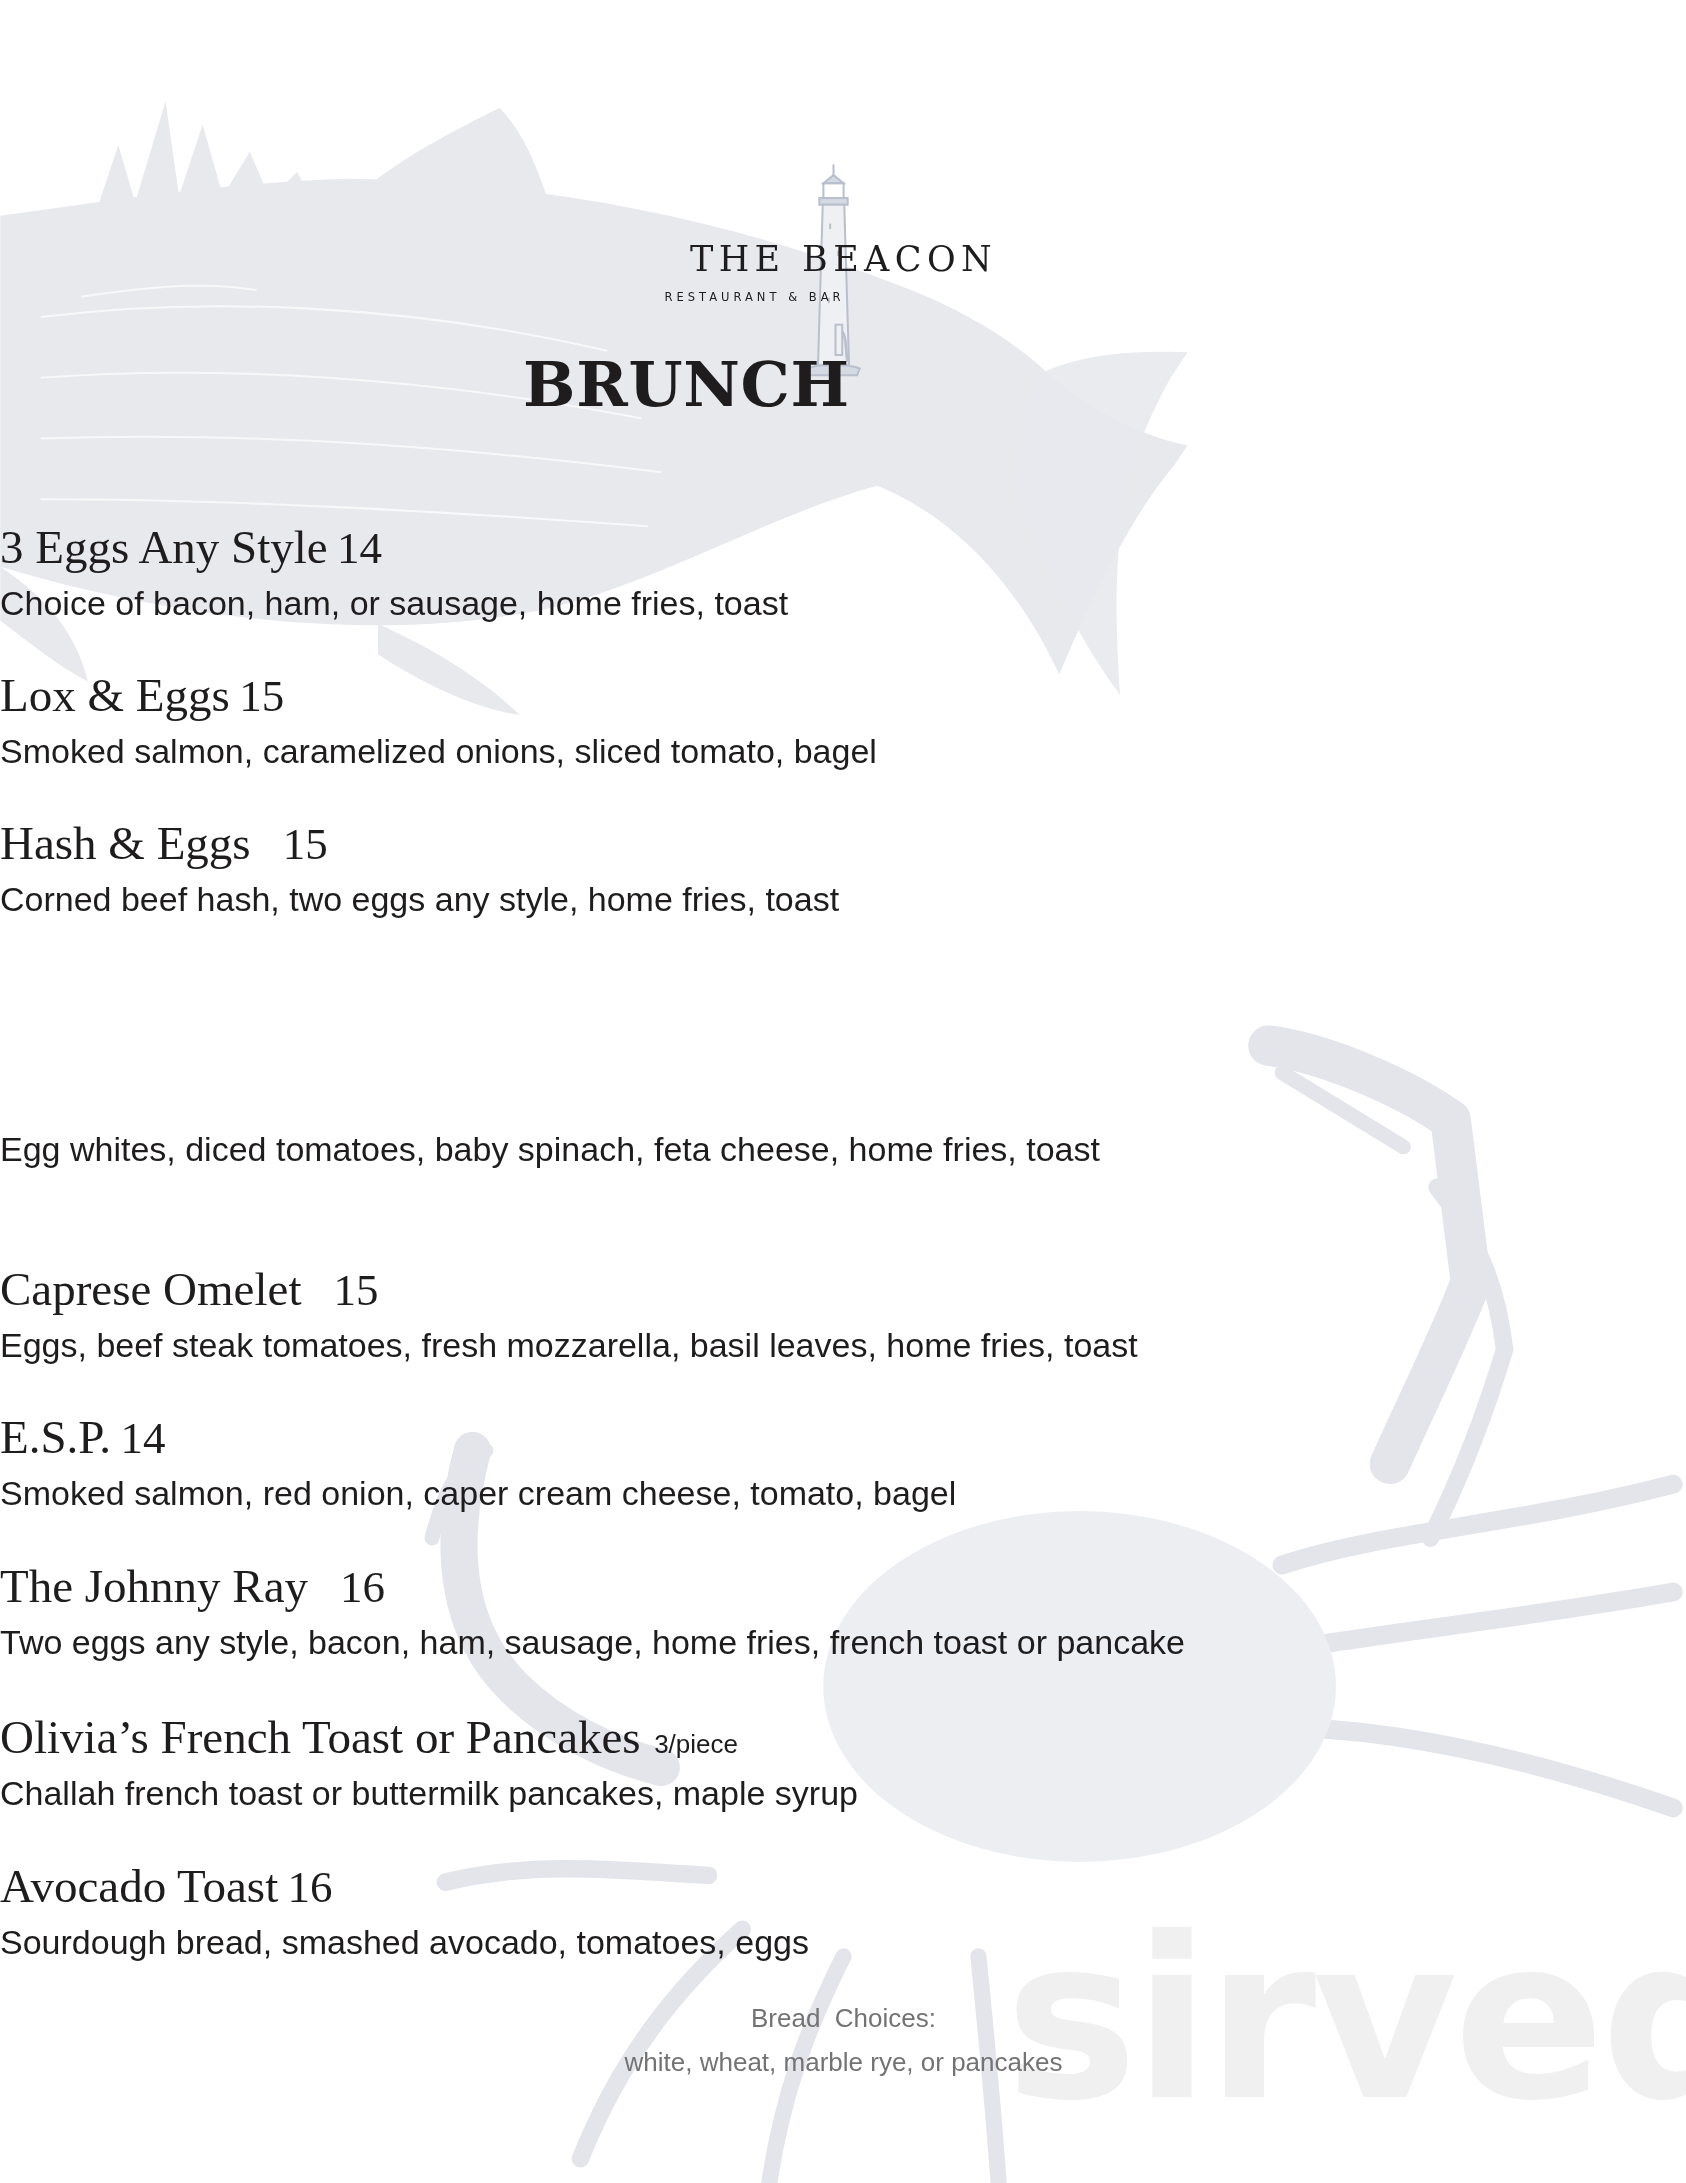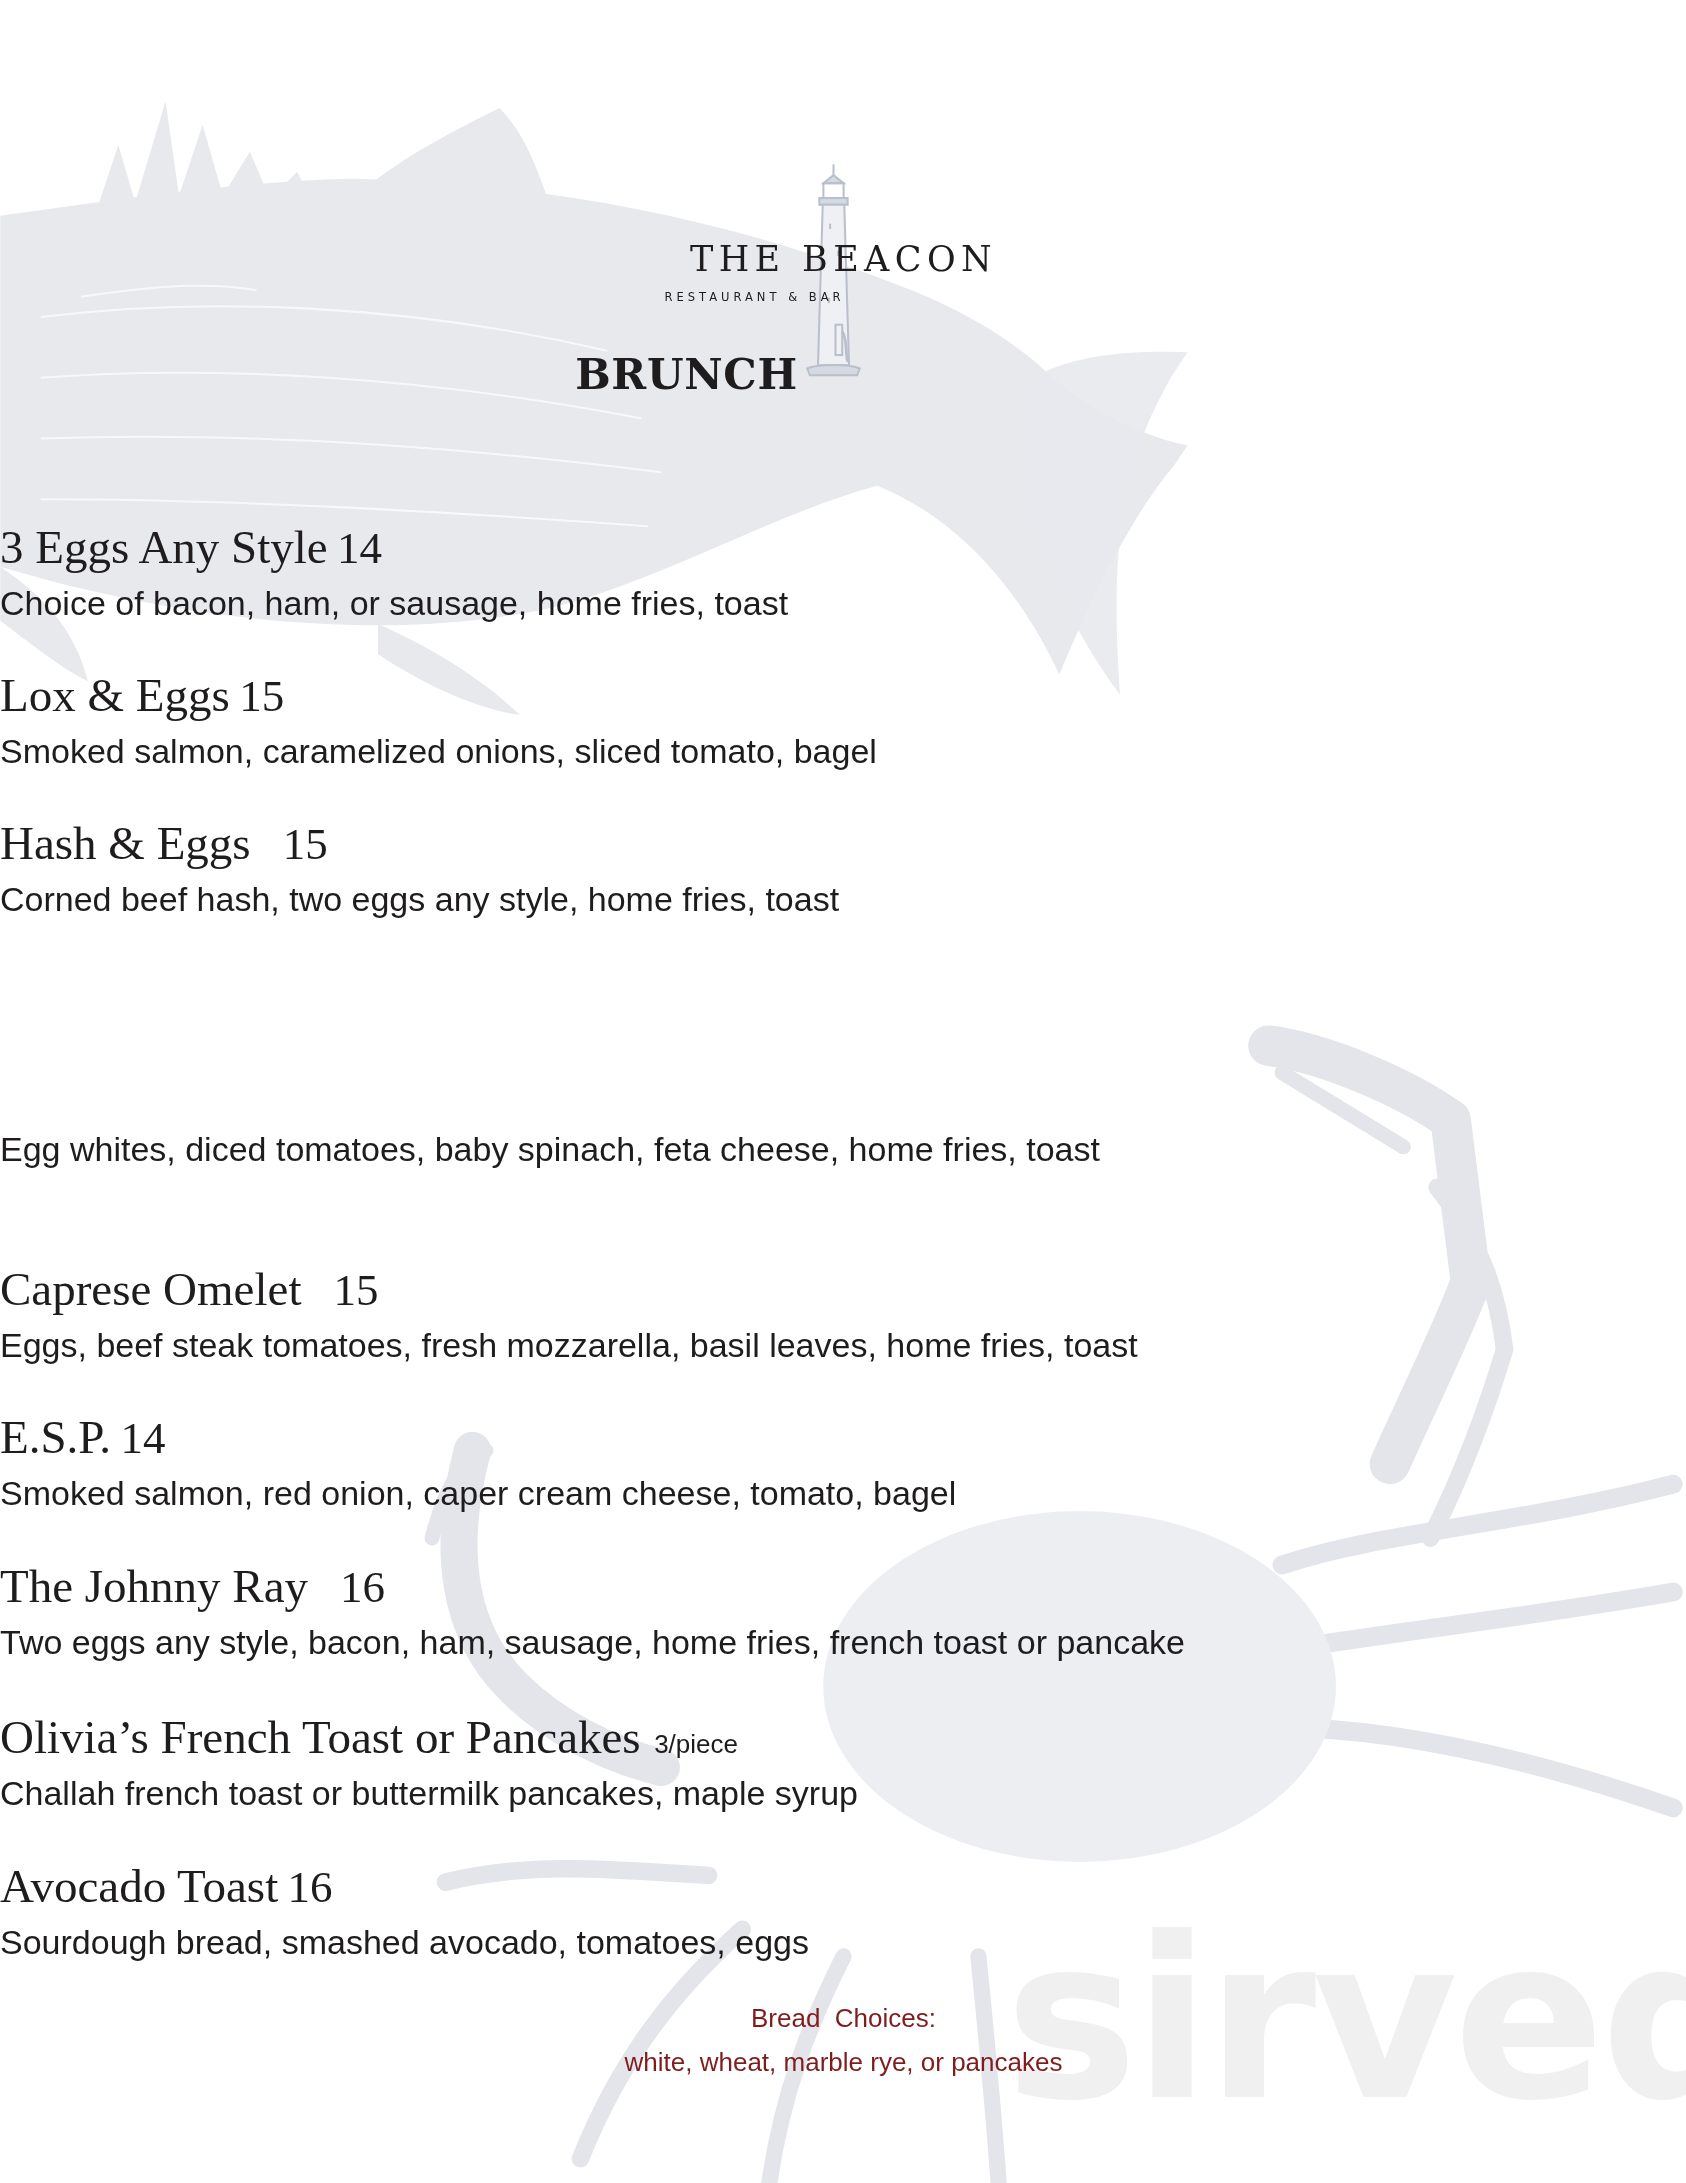--- a/index.html
+++ b/index.html
@@ -22,41 +22,41 @@
     font-family: "DejaVu Serif", serif; font-size: 35px; letter-spacing: 5.4px;
     color: #1e1c1d; line-height: 1;
   }
   .logo-sub {
     position: absolute; left: 0; width: 1509px; top: 211px; text-align: center;
     font-family: "DejaVu Sans", sans-serif; font-size: 11.5px; letter-spacing: 4px;
     color: #1e1c1d; line-height: 1;
   }
   .page-title {
     position: absolute; left: 0; width: 1373px; top: 354px; text-align: center;
-    font-family: "DejaVu Serif", serif; font-size: 42px; font-weight: bold;
+    font-family: "DejaVu Serif", serif; font-size: 62px; font-weight: bold;
     letter-spacing: 0.7px; color: #1e1c1d; line-height: 1;
   }
   .item { position: absolute; left: 0; width: 1687px; text-align: left; }
   .item-title {
     font-family: "Liberation Serif", serif; font-size: 47px; line-height: 1;
     color: #1e1c1d; white-space: nowrap;
   }
   .item-price { font-family: "Liberation Serif", serif; font-size: 45px; margin-left: 9.4px; }
   .item-price.wide { margin-left: 32px; }
   .item-price.small {
     font-family: "Liberation Sans", sans-serif; font-size: 26px; margin-left: 13.5px;
   }
   .item-desc {
     margin-top: 15px;
     font-family: "Liberation Sans", sans-serif; font-size: 34px; line-height: 1;
     color: #1e1c1d; white-space: nowrap;
   }
   .bread { position: absolute; left: 0; width: 1687px; text-align: center; top: 2005px; }
   .bread-label, .bread-options {
-    font-family: "Liberation Sans", sans-serif; font-size: 26px; line-height: 1; color: #7f1d1d;
+    font-family: "Liberation Sans", sans-serif; font-size: 26px; line-height: 1; color: #737373;
   }
   .bread-options { margin-top: 17.5px; }
 </style>
 </head>
 <body>
 
 <svg class="bg-art" viewBox="0 0 2500 3236" xmlns="http://www.w3.org/2000/svg">
   <g fill="#e8e9ed">
 
     <path d="M0 320 C 150 300, 330 270, 520 265 C 820 270, 1100 330, 1350 430 C 1450 470, 1520 520, 1560 560 C 1620 610, 1700 650, 1760 660 L 1740 690 C 1680 760, 1620 880, 1570 1000 C 1500 850, 1400 760, 1300 720 C 1150 760, 980 860, 820 900 C 600 950, 300 930, 0 840 Z"></path>

